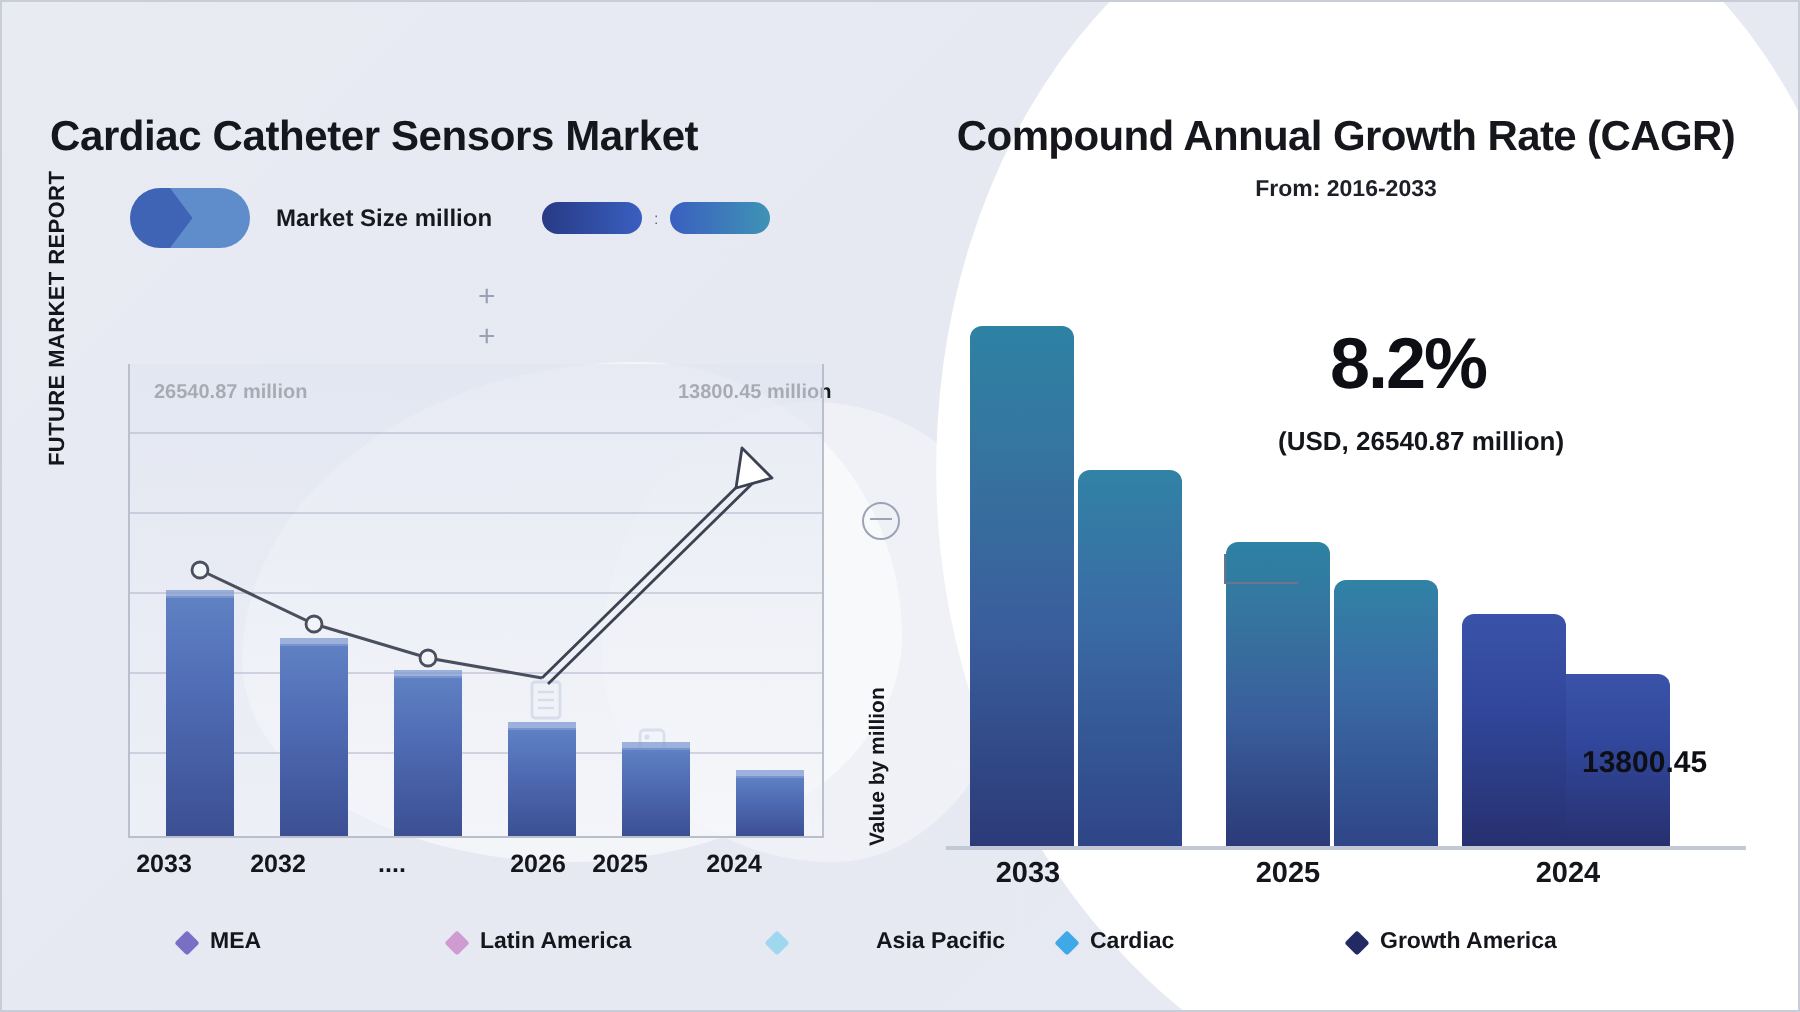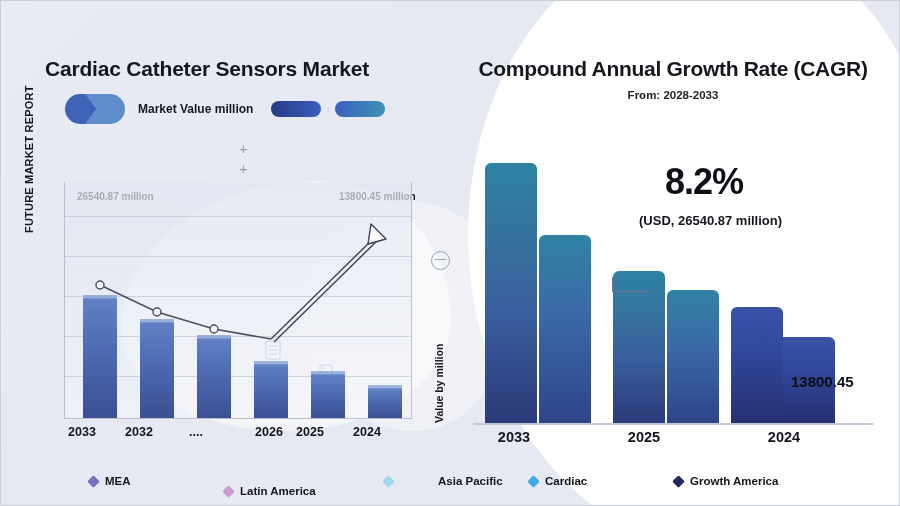--- a/index.html
+++ b/index.html
@@ -35,21 +35,21 @@
     background:rgba(255,255,255,.55);
     border-radius:60% 40% 50% 50% / 60% 55% 45% 40%;
   }
   #blob-soft2{
     left:300px;top:200px;width:210px;height:230px;
     background:rgba(255,255,255,.38);
     border-radius:50% 50% 45% 55% / 55% 45% 55% 45%;
   }
   
   #left-title{
-    position:absolute;left:44px;top:56px;
+    position:absolute;left:24px;top:56px;
     font-size:21px;font-weight:bold;color:#15171c;
     letter-spacing:-.2px;
   }
   #right-title{
     position:absolute;left:462px;top:56px;width:420px;
     text-align:center;
     font-size:21px;font-weight:bold;color:#15171c;
     letter-spacing:-.3px;
   }
   #right-sub{
@@ -169,28 +169,28 @@
 
 <div id="stage">
 
   <div class="blob" id="blob-right"></div>
   <div class="blob" id="blob-right2"></div>
   <div class="blob" id="blob-soft"></div>
   <div class="blob" id="blob-soft2"></div>
 
   <div id="left-title">Cardiac Catheter Sensors Market</div>
   <div id="right-title">Compound Annual Growth Rate (CAGR)</div>
-  <div id="right-sub">From: 2028-2033</div>
+  <div id="right-sub">From: 2016-2033</div>
 
   <div id="ms-row">
     <div id="ms-mark">
       <div class="c1"></div>
         <div class="c2"></div>
     </div>
-    <div id="ms-label">Market Value million</div>
+    <div id="ms-label">Market Size million</div>
   </div>
 
   <div id="pill-group">
     <div class="pill" id="pill-1"></div>
     <div id="pill-sep">:</div>
     <div class="pill" id="pill-2"></div>
   </div>
 
   <div class="plus" id="plus-1">+</div>
   <div class="plus" id="plus-2">+</div>
@@ -281,21 +281,21 @@
 
   <div class="rxtick" style="left:458px;">2033</div>
   <div class="rxtick" style="left:588px;">2025</div>
   <div class="rxtick" style="left:728px;">2024</div>
 
   <div id="legend">
     <div class="leg-item" style="width:135px;">
       <span class="leg-dot" style="background: rgb(122, 111, 196);"></span>
       <span class="leg-txt">MEA</span>
     </div>
-    <div class="leg-item" style="width:160px;margin-top:20px;">
+    <div class="leg-item" style="width:160px;">
       <span class="leg-dot" style="background: rgb(207, 155, 209);"></span>
       <span class="leg-txt">Latin America</span>
     </div>
     <div class="leg-item" style="width:145px;gap:45px;">
       <span class="leg-dot" style="background: rgb(159, 216, 238);"></span>
       <span class="leg-txt">Asia Pacific</span>
     </div>
     <div class="leg-item" style="width:145px;">
       <span class="leg-dot" style="background: rgb(63, 169, 232);"></span>
       <span class="leg-txt">Cardiac</span>

